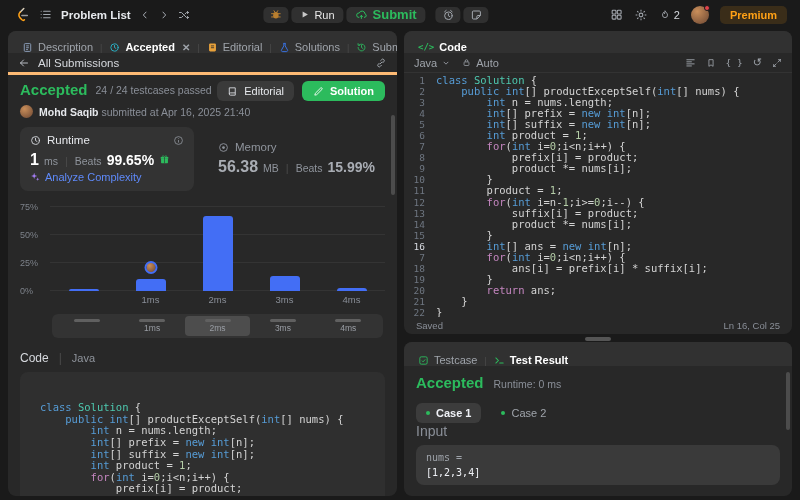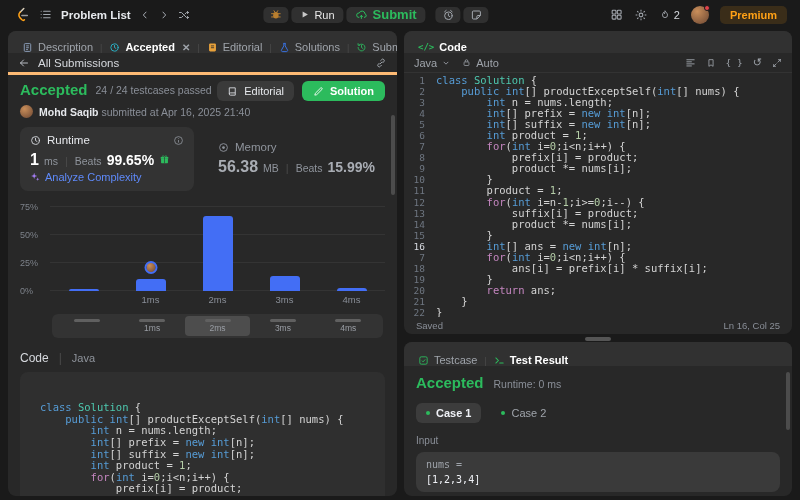--- a/index.html
+++ b/index.html
@@ -111,21 +111,21 @@
   .tp-strip{flex:0 0 24px}
   .tp-content{flex:1;padding:8px 12px 0;position:relative;overflow:hidden}
   .tp-scroll{position:absolute;right:2px;top:6px;width:4px;height:58px;border-radius:2px;background:#4c4c4c}
   .tp-status{display:flex;align-items:baseline;gap:10px}
   .tp-accepted{color:#2cbb5d;font-size:15px;font-weight:bold}
   .tp-runtime{color:#8a8f98;font-size:10.5px}
   .case-row{display:flex;gap:10px;margin-top:12px;align-items:center}
   .case{display:flex;align-items:center;gap:6px;border-radius:6px;padding:4px 10px;color:#9fa4ab;cursor:pointer}
   .case.active{background:#3c3c3c;color:#eff1f6;font-weight:bold}
   .gdot{width:4px;height:4px;border-radius:50%;background:#2cbb5d}
-  .io-label{margin-top:12px;color:#8a8f98;font-size:10px}
+  .io-label{margin-top:0;color:#8a8f98;font-size:14px}
   .io-box{margin-top:6px;background:#3a3a3a;border-radius:8px;padding:7px 10px;font-family:"DejaVu Sans Mono",monospace}
   .io-var{color:#9fa4ab;font-size:10px}
   .io-val{color:#eff1f6;font-size:10px;margin-top:4px}
   .green{color:#2cbb5d}
 </style>
 </head>
 <body>
 
 <div class="app">
 

